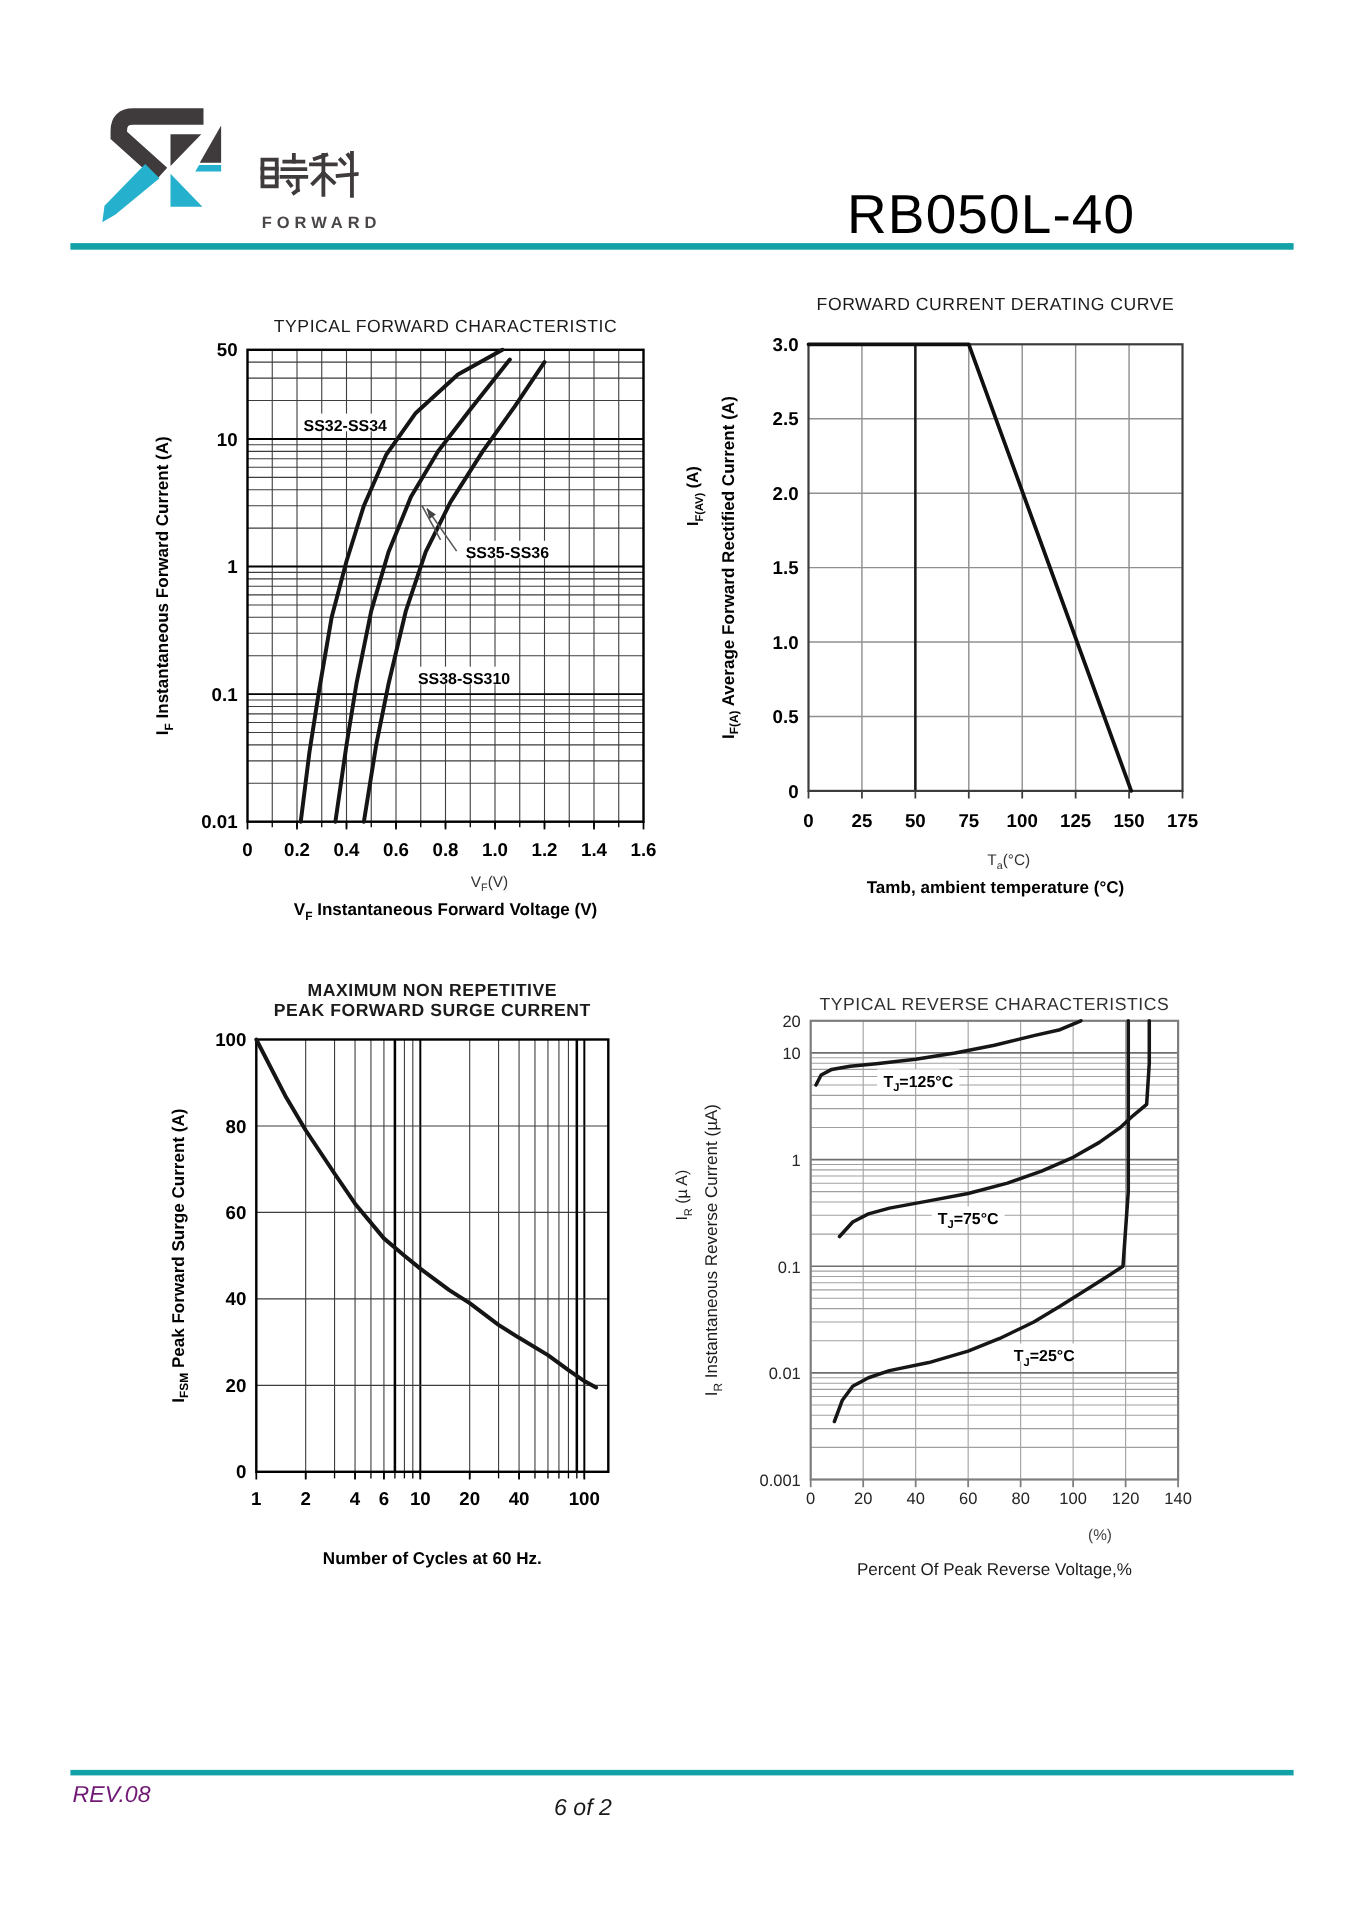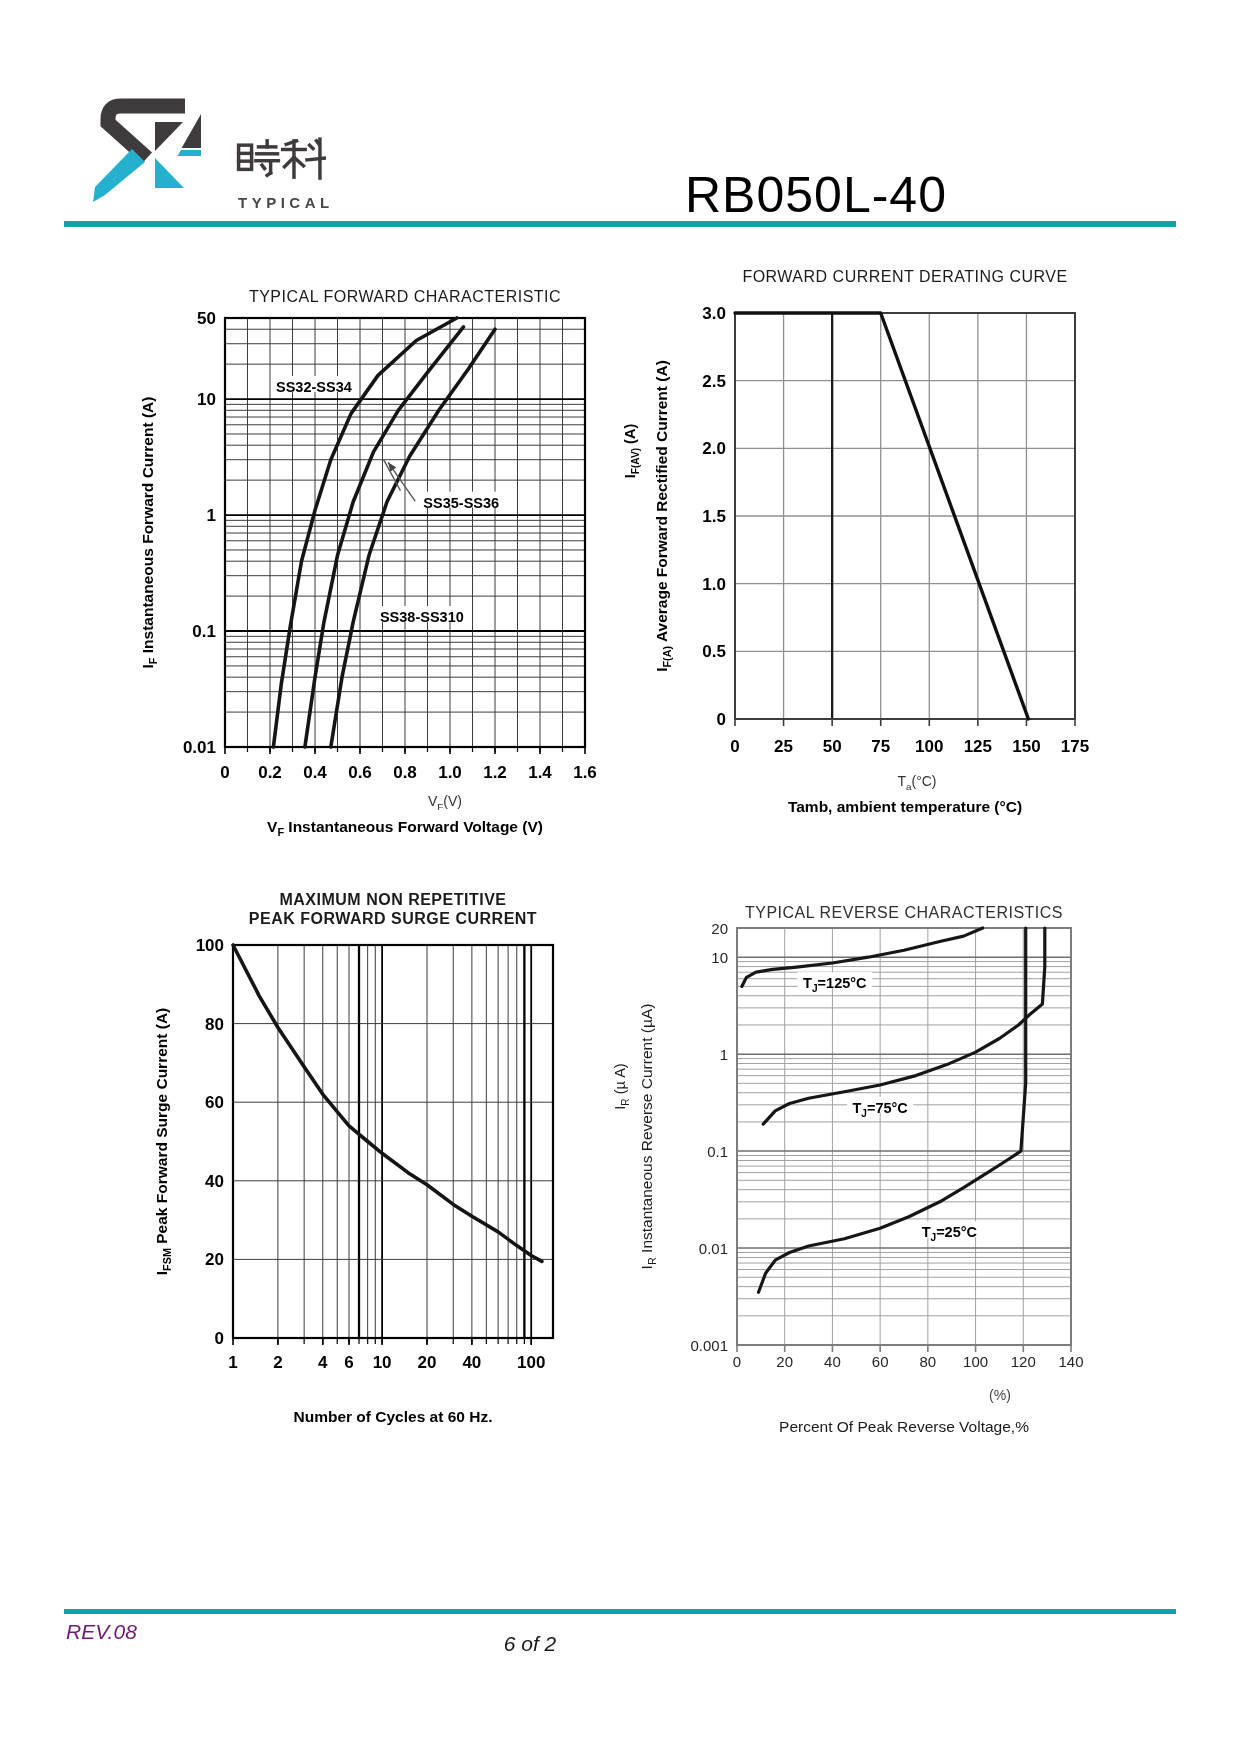--- a/index.html
+++ b/index.html
@@ -6,21 +6,21 @@
   .page{position:relative;width:1240px;height:1754px;background:#fff;overflow:hidden;
         font-family:"Liberation Sans","DejaVu Sans",sans-serif;color:#000;}
   .rule{position:absolute;left:64px;width:1112px;height:6px;background:#12a1a7;}
   .rule-top{top:221px;}
   .rule-bottom{top:1609px;height:5px;}
   .logo-mark{position:absolute;left:85px;top:92px;}
   .logo-cn-glyphs{position:absolute;left:236px;top:136px;}
   .logo-cn-text{position:absolute;width:1px;height:1px;overflow:hidden;opacity:0;}
   .logo-en{position:absolute;left:238px;top:194px;font-size:15px;font-weight:bold;
            letter-spacing:4.5px;color:#4a4648;}
-  .doc-title{position:absolute;left:600px;top:166px;width:432px;margin:0;text-align:center;
+  .doc-title{position:absolute;left:600px;top:166px;width:432px;margin:0;text-align:right;
              font-size:50px;font-weight:400;letter-spacing:1px;color:#000;}
   .chart{position:absolute;}
   #chart-1{left:120px;top:250px;width:480px;height:600px;}
   #chart-2{left:600px;top:234px;width:520px;height:600px;}
   #chart-3{left:120px;top:880px;width:480px;height:600px;}
   #chart-4{left:600px;top:880px;width:540px;height:600px;}
   .rev{position:absolute;left:66px;top:1620px;font-size:21px;font-style:italic;color:#701a75;}
   .pageno{position:absolute;left:460px;top:1632px;width:140px;text-align:center;
           font-size:21px;font-style:italic;color:#1a1a1a;}
 </style>
@@ -55,21 +55,21 @@
         <line x1="67" y1="5" x2="67" y2="47"></line>
           <line x1="67" y1="24" x2="56" y2="35"></line>
         <line x1="67" y1="24" x2="78" y2="34"></line>
         <line x1="85" y1="10" x2="89" y2="14"></line>
           <line x1="93" y1="5" x2="96" y2="9"></line>
         <line x1="82" y1="27" x2="103" y2="25"></line>
           <line x1="97" y1="3" x2="97" y2="48"></line>
       </g>
     </svg>
     <span class="logo-cn-text">時科</span>
-    <div class="logo-en">TYPICAL</div>
+    <div class="logo-en">FORWARD</div>
     <h1 class="doc-title">RB050L-40</h1>
   </header>
 
   <div class="rule rule-top" style="background: rgb(18, 161, 167);"></div>
 
   <main>
     <div id="chart-1" class="chart"><svg width="480" height="600" viewBox="0 0 480 600">
           <line x1="127.5" y1="68" x2="127.5" y2="497" stroke="#3d3d3d" stroke-width="1"></line>
           <line x1="150" y1="68" x2="150" y2="497" stroke="#3d3d3d" stroke-width="1"></line>
           <line x1="172.5" y1="68" x2="172.5" y2="497" stroke="#3d3d3d" stroke-width="1"></line>

